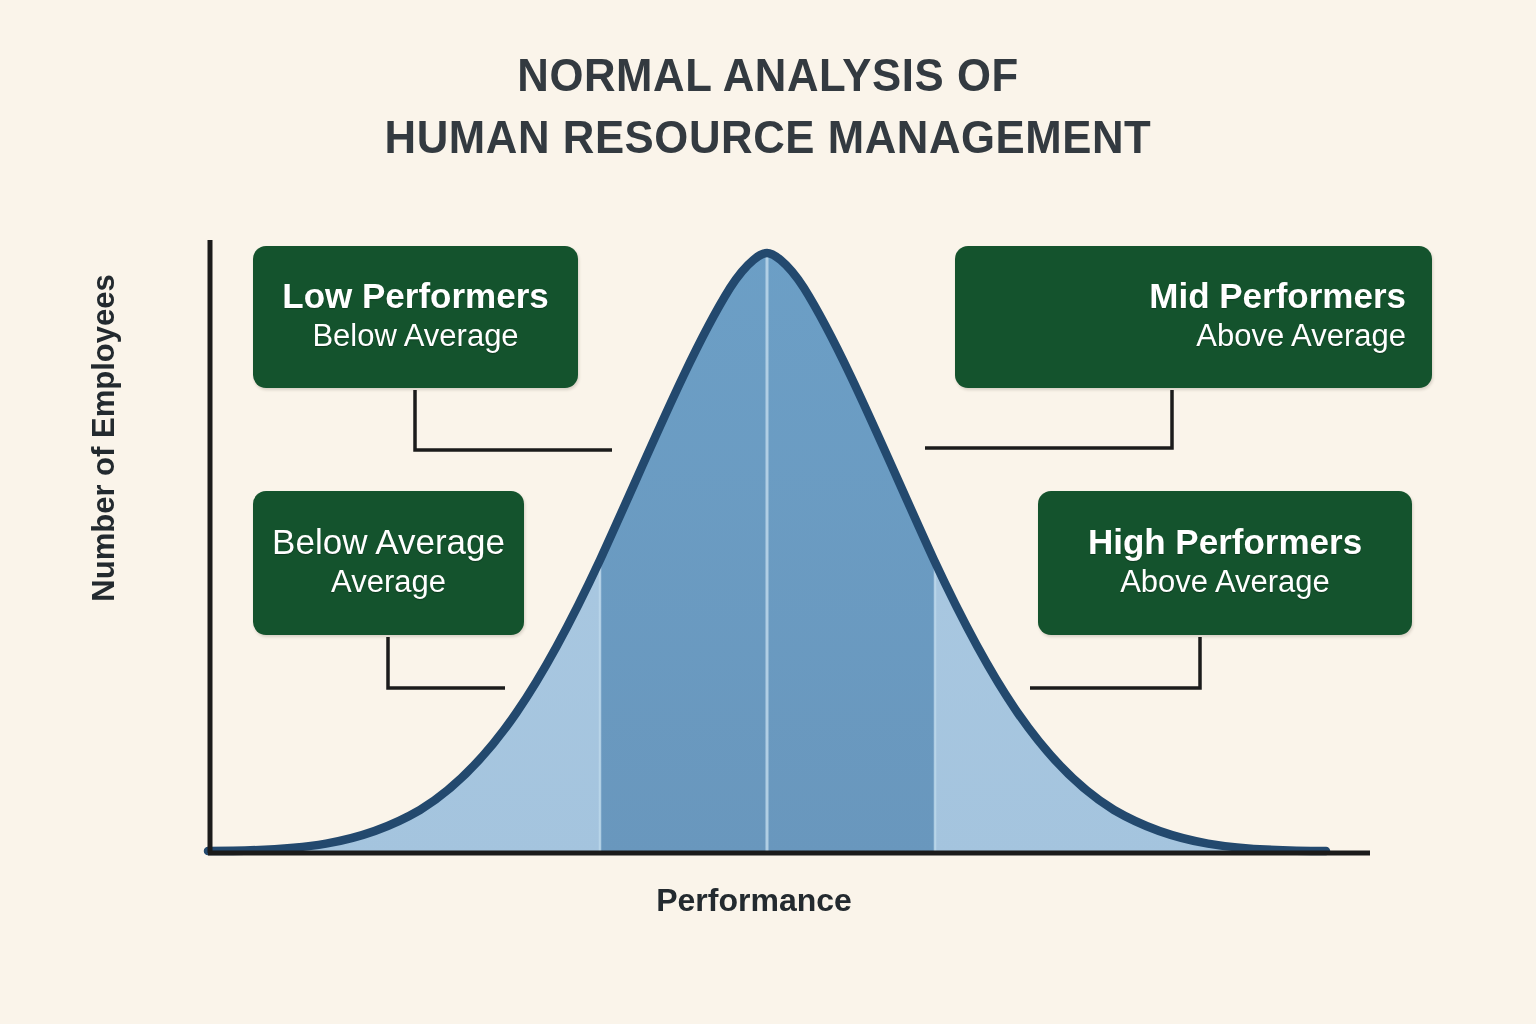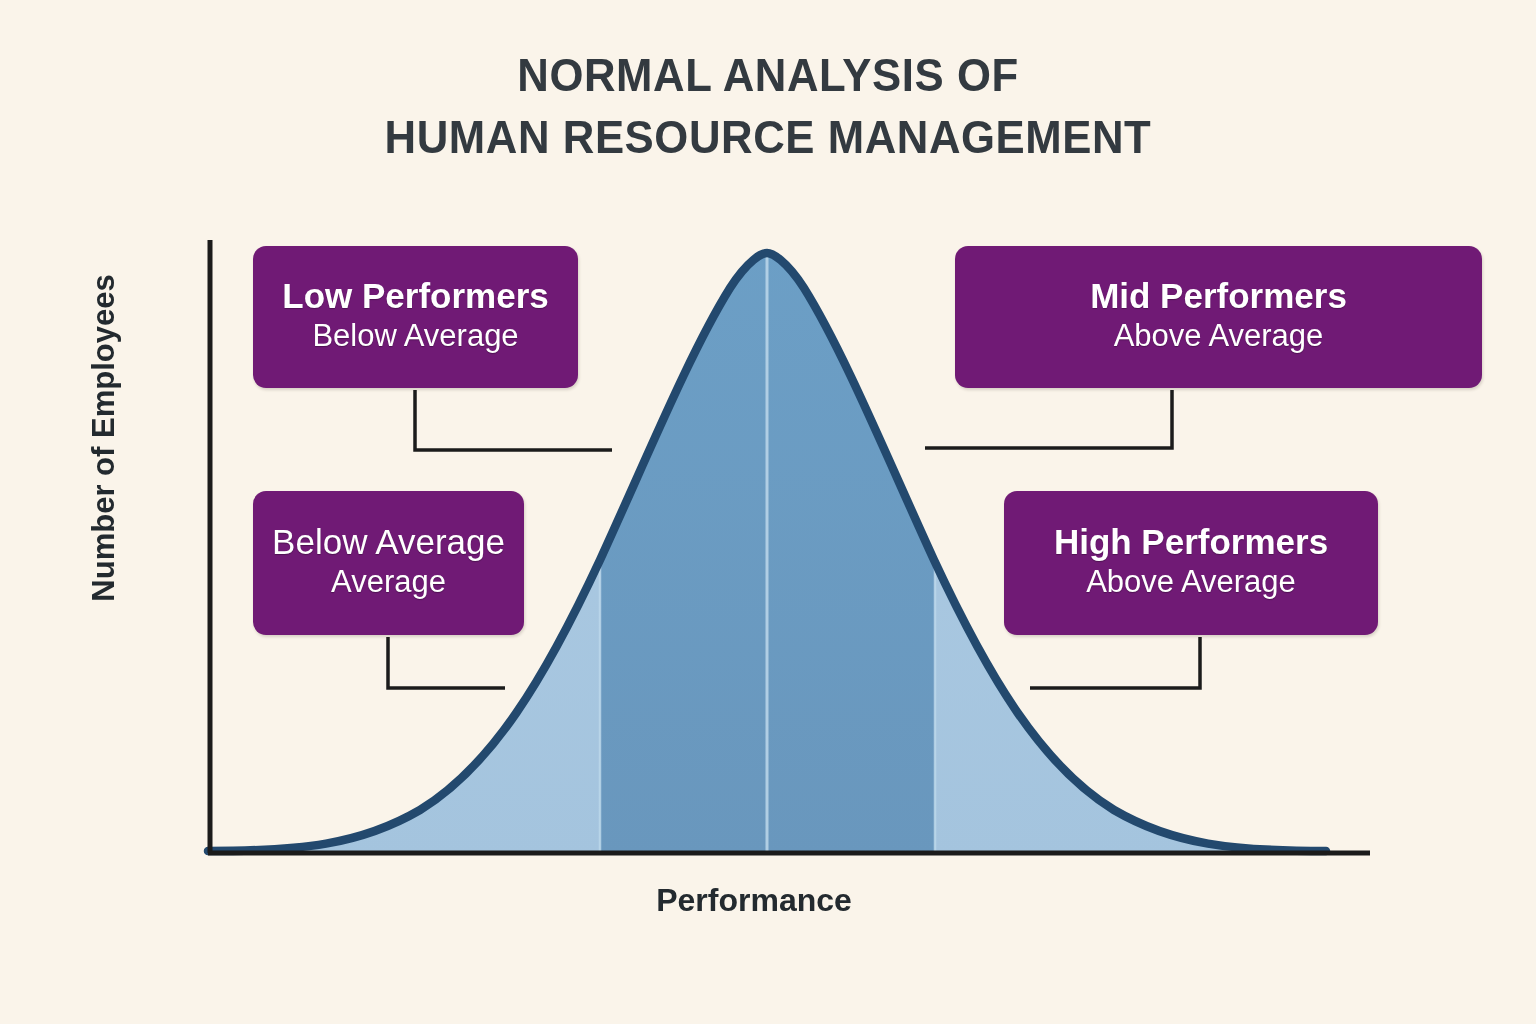--- a/index.html
+++ b/index.html
@@ -52,21 +52,21 @@
     text-align:center;
     color:#232a2f;
     font-weight:bold;
     font-size:32px;
     white-space:nowrap;
   }
 
   
   .callout {
     position:absolute;
-    background:#701a75;
+    background:#14532d;
     border-radius:13px;
     color:#ffffff;
     box-shadow:1px 2px 3px rgba(60,50,35,0.18);
     display:flex;
     flex-direction:column;
     align-items:center;
     justify-content:center;
     padding:14px 26px 18px 26px;
     text-align:center;
   }
@@ -80,23 +80,23 @@
     font-size:31px;
     line-height:1.22;
     white-space:nowrap;
     text-shadow:0 1px 1px rgba(0,0,0,0.30);
   }
   .callout.bold .l1 { font-weight:bold; }
   .callout.plain .l1 { font-weight:normal; }
   .callout .l2 { font-weight:normal; }
 
   #box-low  { left:253px; top:246px;  width:325px; height:142px; }
-  #box-mid  { left:955px; top:246px;  width:527px; height:142px; }
+  #box-mid  { left:955px; top:246px;  width:477px; height:142px;align-items:flex-end; }
   #box-bavg { left:253px; top:491px;  width:271px; height:144px; }
-  #box-high { left:1004px; top:491px; width:374px; height:144px; }
+  #box-high { left:1038px; top:491px; width:374px; height:144px; }
 </style>
 </head>
 <body>
 
 <div id="stage">
 
   <div class="title">NORMAL ANALYSIS OF
 HUMAN RESOURCE MANAGEMENT</div>
 
   <svg id="plot" width="1536" height="1024" viewBox="0 0 1536 1024">

